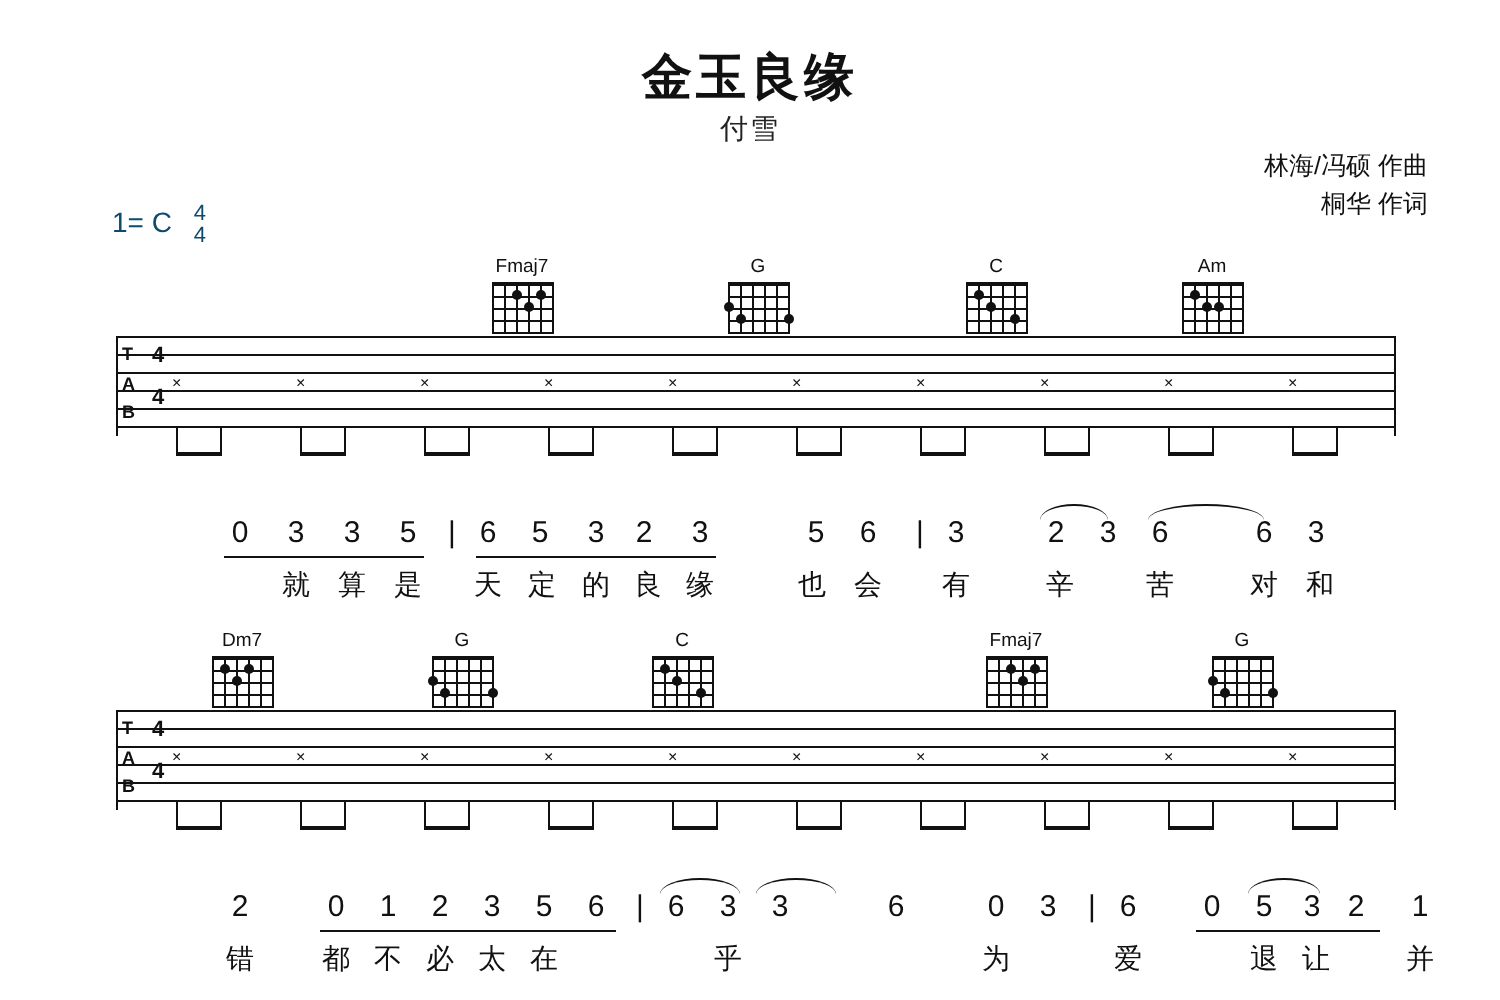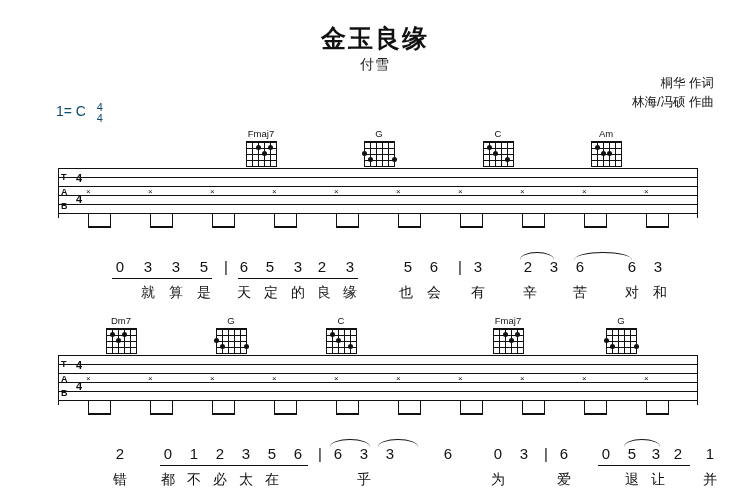--- a/index.html
+++ b/index.html
@@ -61,22 +61,22 @@
   .slur{position:absolute;border-top:1.3px solid #111;border-radius:50%/100% 100% 0 0;height:7px;}
   .underline{position:absolute;height:1px;background:#111;}
 </style>
 </head>
 <body>
 
 <div class="title">金玉良缘</div>
 <div class="subtitle">付雪</div>
 
 <div class="credits">
+  <div>林海/冯硕 作曲</div>
   <div>桐华 作词</div>
-  <div>林海/冯硕 作曲</div>
 </div>
 
 <div class="keysig">
   <span>1= C</span>
   <span class="frac">
     <span style="display:block;border-bottom:1px solid transparent;">4</span>
     <span style="display:block;">4</span>
   </span>
 </div>
 

